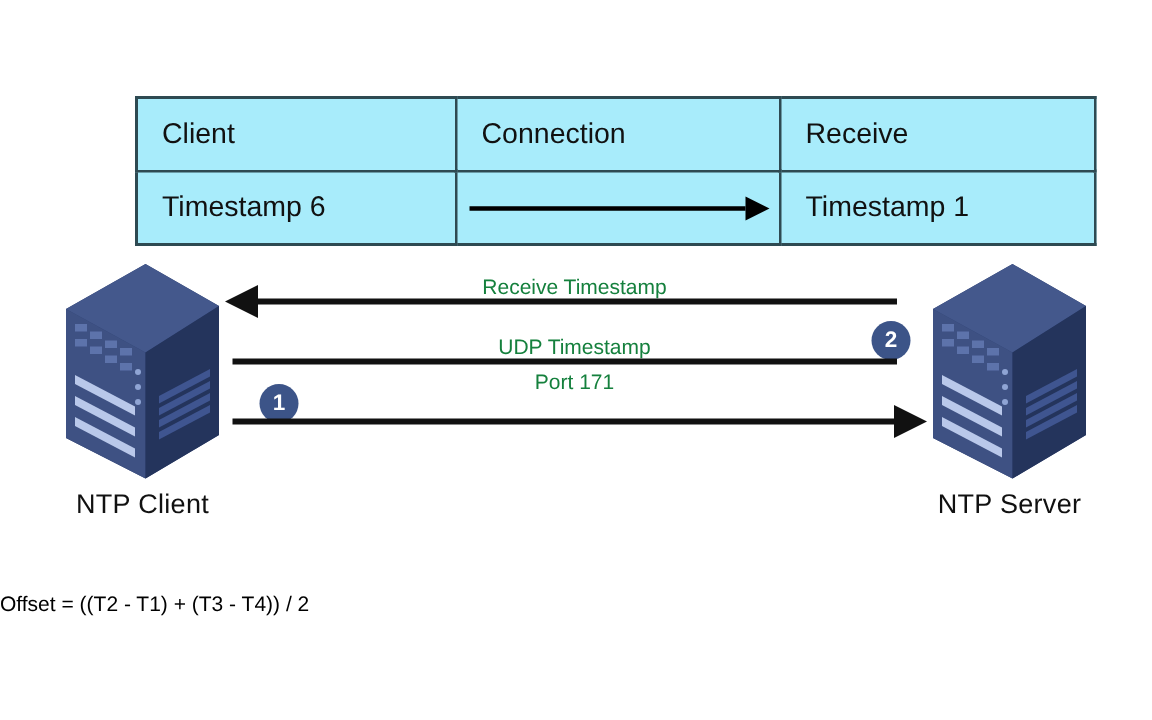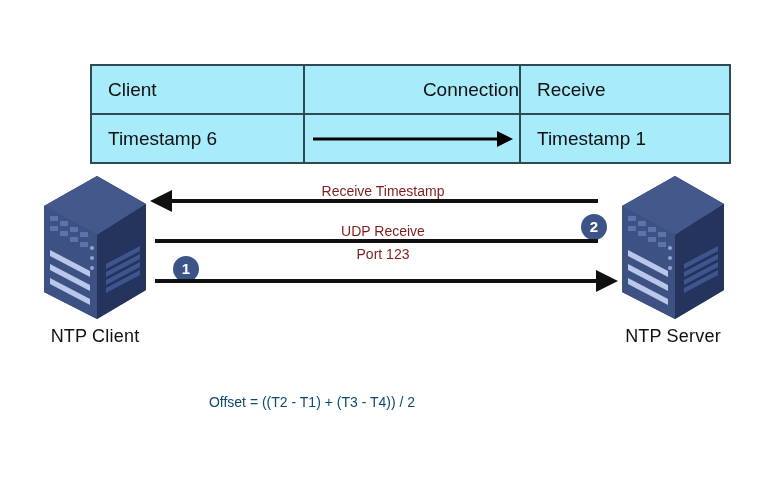--- a/index.html
+++ b/index.html
@@ -32,21 +32,21 @@
     border: 2px solid #2e4a52;
     background: #a8ecfb;
     padding: 0 0 0 16px;
     font-size: 19px;
     color: #111111;
     height: 33px;
     vertical-align: middle;
     position: relative;
   }
   #ts-table .col-client  { width: 195px; }
-  #ts-table .col-conn    { width: 198px; text-align: right; }
+  #ts-table .col-conn    { width: 198px; }
   #ts-table .col-server  { width: 192px; }
   #ts-table td.conn-cell { padding: 0; }
 
   
   .tbl-arrow {
     position: relative;
     width: 100%;
     height: 100%;
   }
   .tbl-arrow .shaft {
@@ -126,21 +126,21 @@
     border-bottom: 11px solid transparent;
     border-left: 22px solid #111;
   }
 
   .line-label {
     position: absolute;
     width: 300px;
     left: 233px;
     text-align: center;
     font-size: 14px;
-    color: #7f1d1d;
+    color: #15803d;
   }
 
   .badge {
     position: absolute;
     width: 26px;
     height: 26px;
     border-radius: 50%;
     background: #3c5488;
     color: #ffffff;
     font-size: 15px;
@@ -148,23 +148,22 @@
     text-align: center;
     line-height: 26px;
   }
 
   
   #formula {
     position: absolute;
     left: 0;
     top: 392px;
     width: 624px;
-    text-align: center;
     font-size: 14px;
-    color: #0c4a6e;
+    color: #000000;
     line-height: 20px;
   }
 </style>
 </head>
 <body>
 
 <table id="ts-table">
   <tbody>
       <tr>
     <td class="col-client">Client</td>
@@ -255,24 +254,24 @@
       </g>
     </svg>
   </div>
 
   <div class="line-label" style="top:33px;">Receive Timestamp</div>
   <div class="line" style="left:170px; top:49px; width:428px;"></div>
   <div class="arrowhead left" style="left:150px; top:40px;"></div>
 
   <div class="badge" style="left:581px; top:64px;">2</div>
 
-  <div class="line-label" style="top:73px;">UDP Receive</div>
+  <div class="line-label" style="top:73px;">UDP Timestamp</div>
   <div class="line" style="left:155px; top:89px; width:443px;"></div>
 
-  <div class="line-label" style="top:96px;">Port 123</div>
+  <div class="line-label" style="top:96px;">Port 171</div>
 
   <div class="badge" style="left:173px; top:106px;">1</div>
 
   <div class="line" style="left:155px; top:129px; width:443px;"></div>
   <div class="arrowhead right" style="left:596px; top:120px;"></div>
 
   <div class="node-label" id="label-client">NTP Client</div>
   <div class="node-label" id="label-server">NTP Server</div>
 </div>
 

